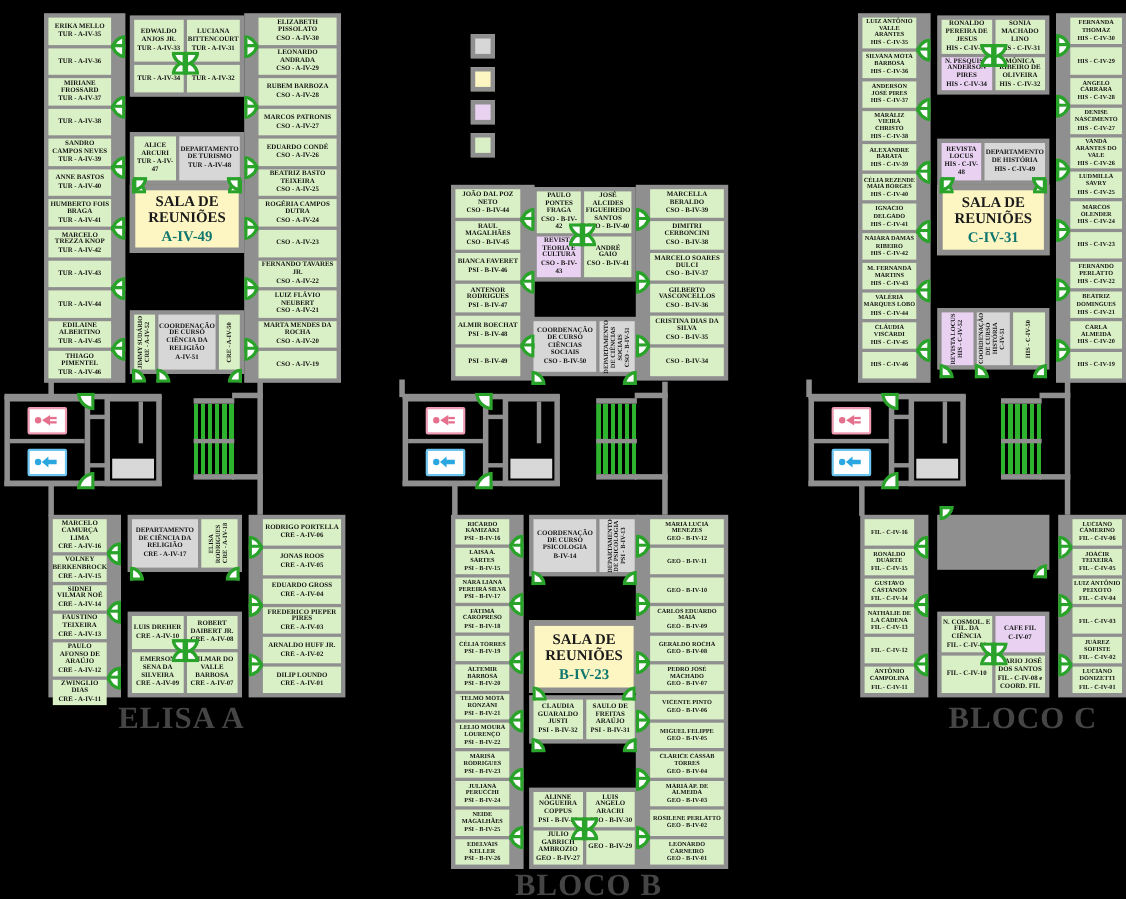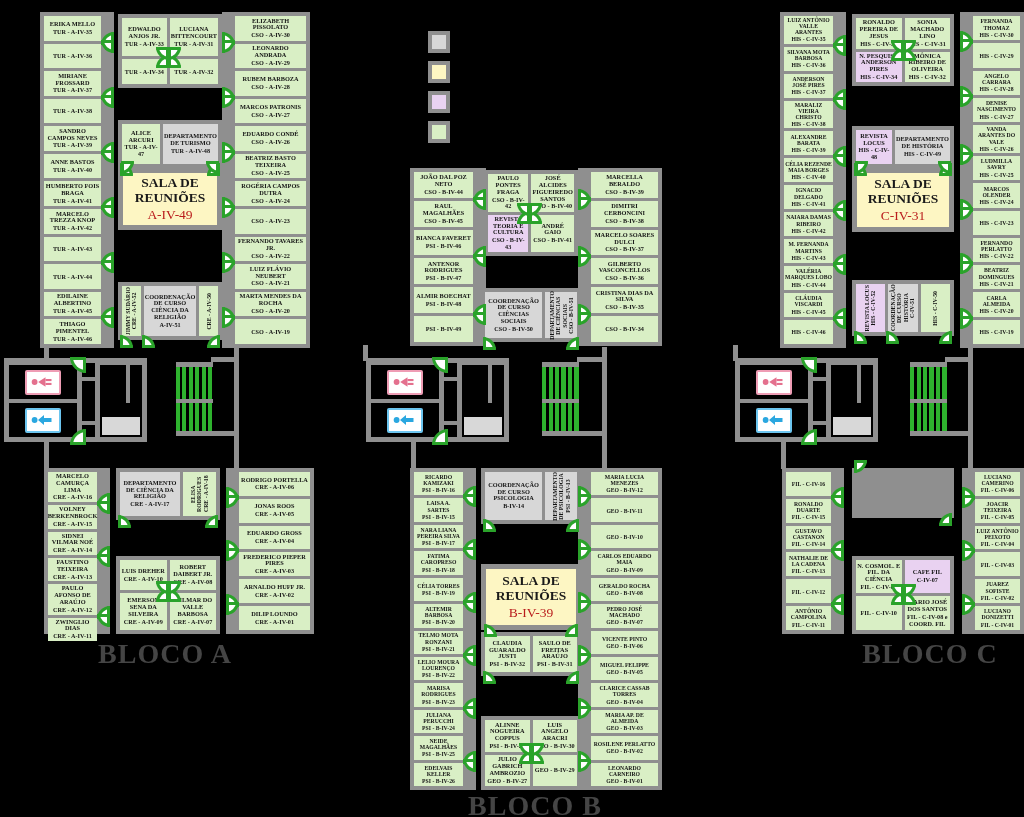--- a/index.html
+++ b/index.html
@@ -20,21 +20,21 @@
   .f-none{background:transparent;}
   .htx{display:flex;flex-direction:column;align-items:center;justify-content:center;padding:1px;}
   .nm{font-weight:bold;font-size:6.3px;line-height:1.08;color:#141414;}
   .cd{font-weight:bold;font-size:6.2px;line-height:1.1;color:#141414;margin-top:1px;}
   .s .nm{font-size:5.7px;} .s .cd{font-size:5.7px;}
   .vtx{writing-mode:vertical-rl;transform:rotate(180deg);}
   .vtx .nm,.vtx .cd{font-size:5.8px;margin:0;}
   .sala{position:absolute;background:#fdf6c3;border:5px solid #8f8f8f;box-sizing:border-box;
         display:flex;flex-direction:column;align-items:center;justify-content:center;text-align:center;}
   .sala .t{font-weight:bold;font-size:13.5px;line-height:1.12;color:#1a1a1a;padding:0 8px;}
-  .sala .c{font-weight:normal;font-size:13.5px;color:#b91c1c;margin-top:2px;}
+  .sala .c{font-weight:bold;font-size:13.5px;color:#0f766e;margin-top:2px;}
   .blabel{position:absolute;font-weight:bold;font-size:28px;color:#454545;letter-spacing:1px;
           text-align:center;}
   .wall{position:absolute;background:#8f8f8f;}
   .d{position:absolute;width:13px;height:13px;background:#fff;border:3px solid #2aa32a;
      box-sizing:border-box;z-index:4;}
   .d-rt{right:-13px;top:-4px;border-radius:0 0 0 100%;}
   .d-rb{right:-13px;bottom:-4px;border-radius:100% 0 0 0;}
   .d-lt{left:-13px;top:-4px;border-radius:0 0 100% 0;}
   .d-lb{left:-13px;bottom:-4px;border-radius:0 100% 0 0;}
   .d-tl{top:-12px;left:-2px;border-radius:0 0 100% 0;}
@@ -807,21 +807,21 @@
         <span class="d d-lb"></span>
       </div>
       <div class="room f-green">
         <div class="htx">
           <div class="nm">DILIP LOUNDO</div>
           <div class="cd">CRE - A-IV-01</div>
         </div>
         <span class="d d-lt"></span>
       </div>
     </div>
-  <div class="blabel" style="left:50px;top:638px;width:230px;">BLOCO A</div>
+  <div class="blabel" style="left:50px;top:638px;width:230px;">ELISA A</div>
 
   <div class="col pr s" style="left:410px;top:468px;width:66px;height:322px;">
       <div class="room f-green">
         <div class="htx">
           <div class="nm">RICARDO KAMIZAKI</div>
           <div class="cd">PSI - B-IV-16</div>
         </div>
         <span class="d d-rb"></span>
       </div>
       <div class="room f-green">
@@ -913,21 +913,21 @@
       <div class="room f-gray">
         <div class="vtx">
           <div class="nm">DEPARTAMENTO DE PSICOLOGIA</div>
           <div class="cd">PSI - B-IV-13</div>
         </div>
         <span class="d d-br"></span>
       </div>
     </div>
   <div class="sala" style="left:481px;top:564px;width:100px;height:66px;">
     <div class="t">SALA DE REUNIÕES</div>
-    <div class="c">B-IV-39</div>
+    <div class="c">B-IV-23</div>
     <span class="d d-bl"></span>
     <span class="d d-br"></span>
   </div>
   <div class="rowc" style="left:481px;top:632px;width:100px;height:44px;">
       <div class="room f-green">
         <div class="htx">
           <div class="nm">CLAUDIA GUARALDO JUSTI</div>
           <div class="cd">PSI - B-IV-32</div>
         </div>
         <span class="d d-bl"></span>

